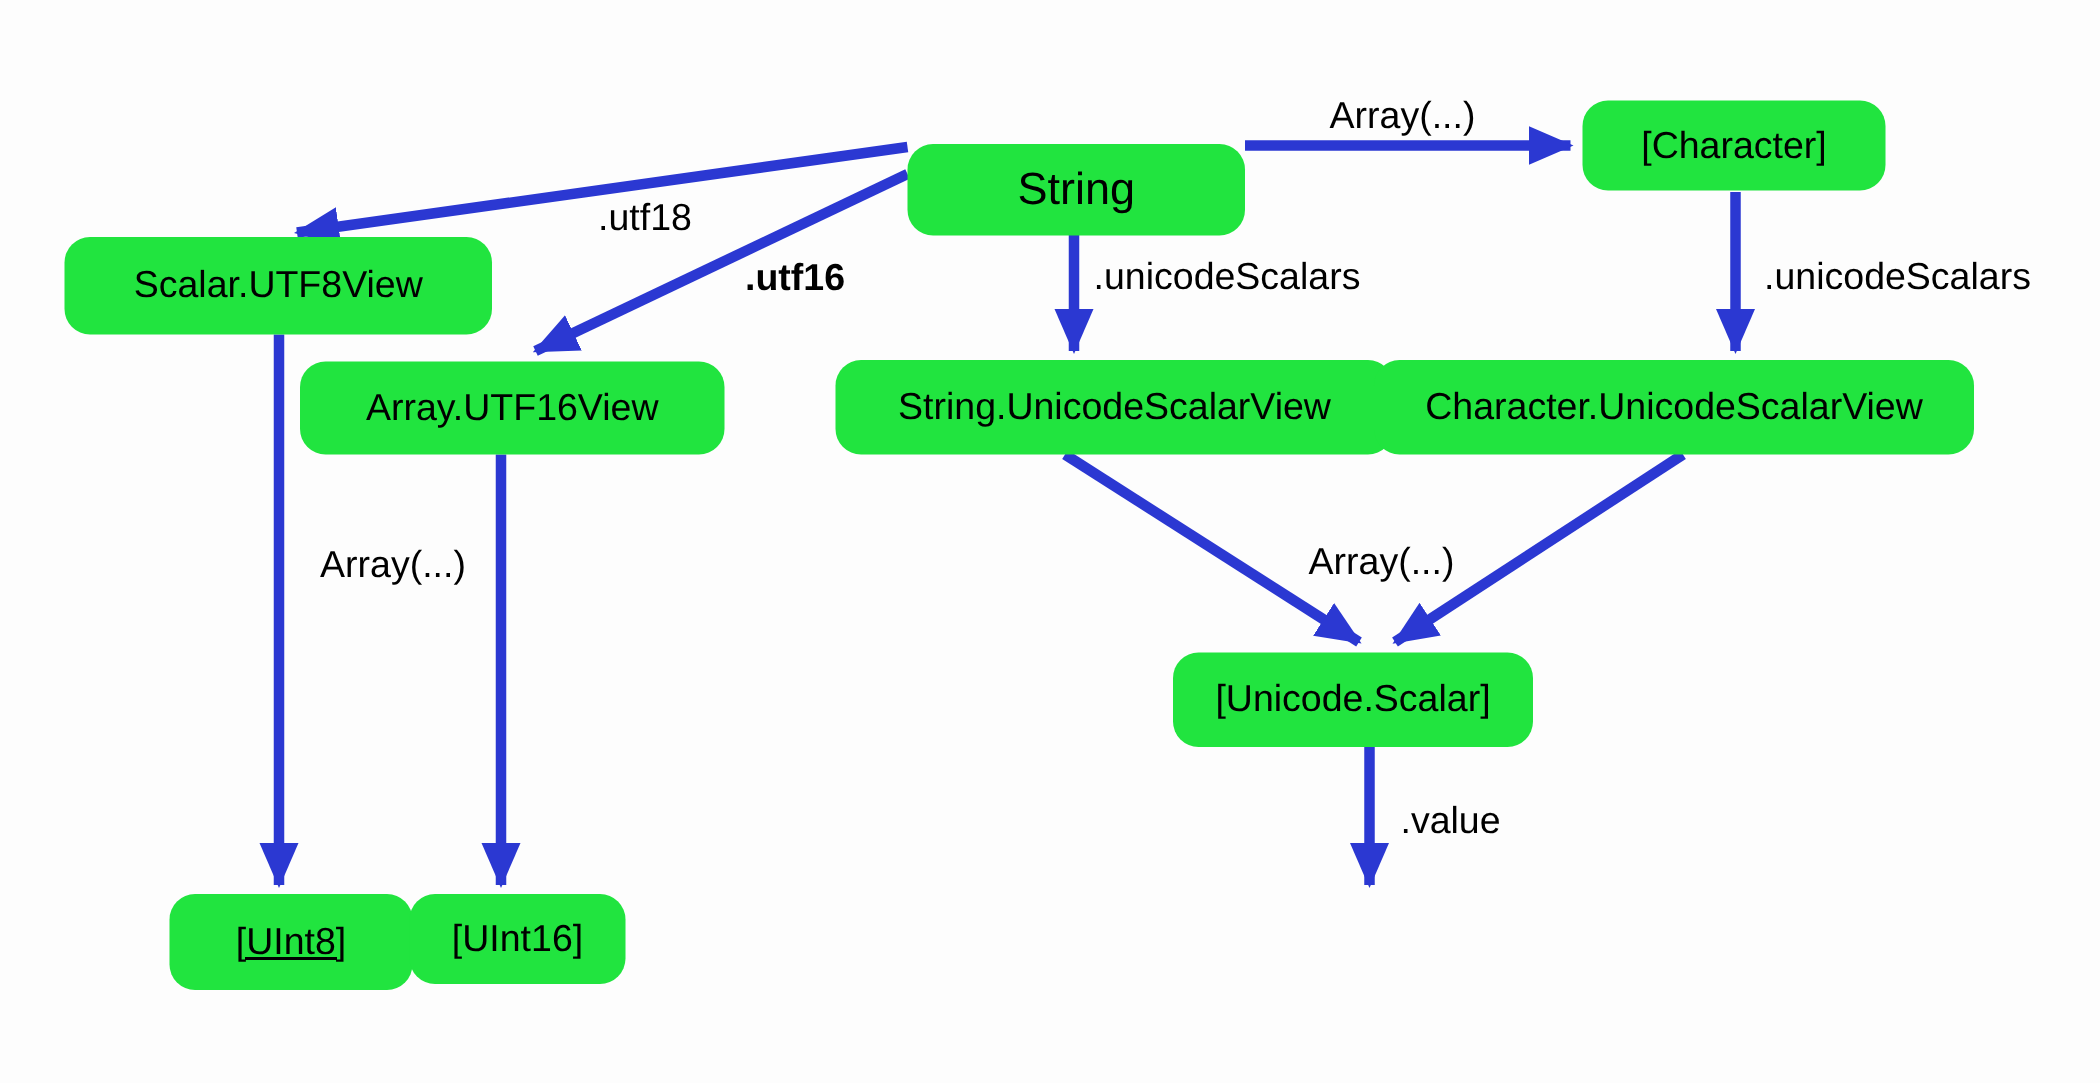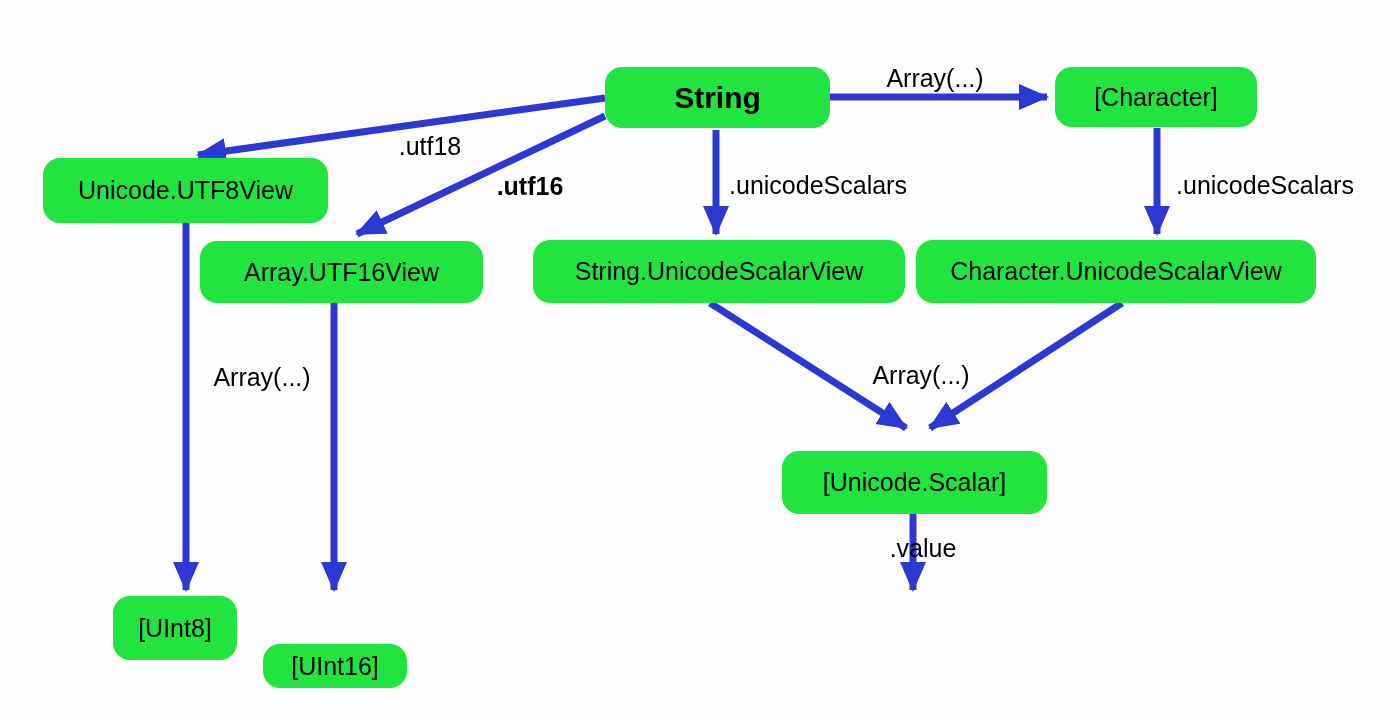--- a/index.html
+++ b/index.html
@@ -39,22 +39,23 @@
     color: var(--text, #000);
     border-radius: 17px;
     display: flex;
     align-items: center;
     justify-content: center;
     font-size: 25px;
     white-space: nowrap;
     box-sizing: border-box;
   }
   .node.bold {
-    font-weight: bold;
+    font-weight: normal;
     font-size: 30px;
+    margin-top: 29px;
   }
   .edge-label {
     position: absolute;
     transform: translate(-50%, -50%);
     font-size: 25px;
     color: var(--text, #000);
     white-space: nowrap;
   }
 </style>
 </head>
@@ -77,44 +78,44 @@
     <line x1="334" y1="303" x2="334" y2="590" marker-end="url(#ah)"></line>
     <line x1="710" y1="303" x2="906" y2="428" marker-end="url(#ah)"></line>
     <line x1="1122" y1="303" x2="930" y2="428" marker-end="url(#ah)"></line>
     <line x1="913" y1="498" x2="913" y2="590" marker-end="url(#ah)"></line>
   </svg>
 
   <div class="node bold" style="left:605px; top:67px; width:225px; height:61px;">String</div>
 
   <div class="node" style="left:1055px; top:67px; width:202px; height:60px;">[Character]</div>
 
-  <div class="node" style="left:43px; top:158px; width:285px; height:65px;">Unicode.UTF8View</div>
+  <div class="node" style="left:43px; top:158px; width:285px; height:65px;">Scalar.UTF8View</div>
 
   <div class="node" style="left:200px; top:241px; width:283px; height:62px;">Array.UTF16View</div>
 
-  <div class="node" style="left:533px; top:240px; width:372px; height:63px;">String.UnicodeScalarView</div>
+  <div class="node" style="left:557px; top:240px; width:372px; height:63px;">String.UnicodeScalarView</div>
 
   <div class="node" style="left:916px; top:240px; width:400px; height:63px;">Character.UnicodeScalarView</div>
 
-  <div class="node" style="left:113px; top:596px; width:124px; height:64px;">[UInt8]</div>
+  <div class="node" style="left:113px; top:596px; width:162px; height:64px;text-decoration:underline;">[UInt8]</div>
 
-  <div class="node" style="left:263px; top:596px; width:144px; height:44px;margin-top:48px;">[UInt16]</div>
+  <div class="node" style="left:273px; top:596px; width:144px; height:60px;">[UInt16]</div>
 
-  <div class="node" style="left:782px; top:435px; width:265px; height:63px;margin-top:16px;">[Unicode.Scalar]</div>
+  <div class="node" style="left:782px; top:435px; width:240px; height:63px;">[Unicode.Scalar]</div>
 
 
   <div class="edge-label" style="left:935px; top:78px;">Array(...)</div>
 
   <div class="edge-label" style="left:430px; top:146px;">.utf18</div>
 
   <div class="edge-label" style="left:530px; top:186px;font-weight:bold;">.utf16</div>
 
   <div class="edge-label" style="left:818px; top:185px;">.unicodeScalars</div>
 
   <div class="edge-label" style="left:1265px; top:185px;">.unicodeScalars</div>
 
   <div class="edge-label" style="left:262px; top:377px;">Array(...)</div>
 
   <div class="edge-label" style="left:921px; top:375px;">Array(...)</div>
 
-  <div class="edge-label" style="left:923px; top:548px;text-align:right;">.value</div>
+  <div class="edge-label" style="left:967px; top:548px;text-align:right;">.value</div>
 
 </div>
 
 </body></html>

